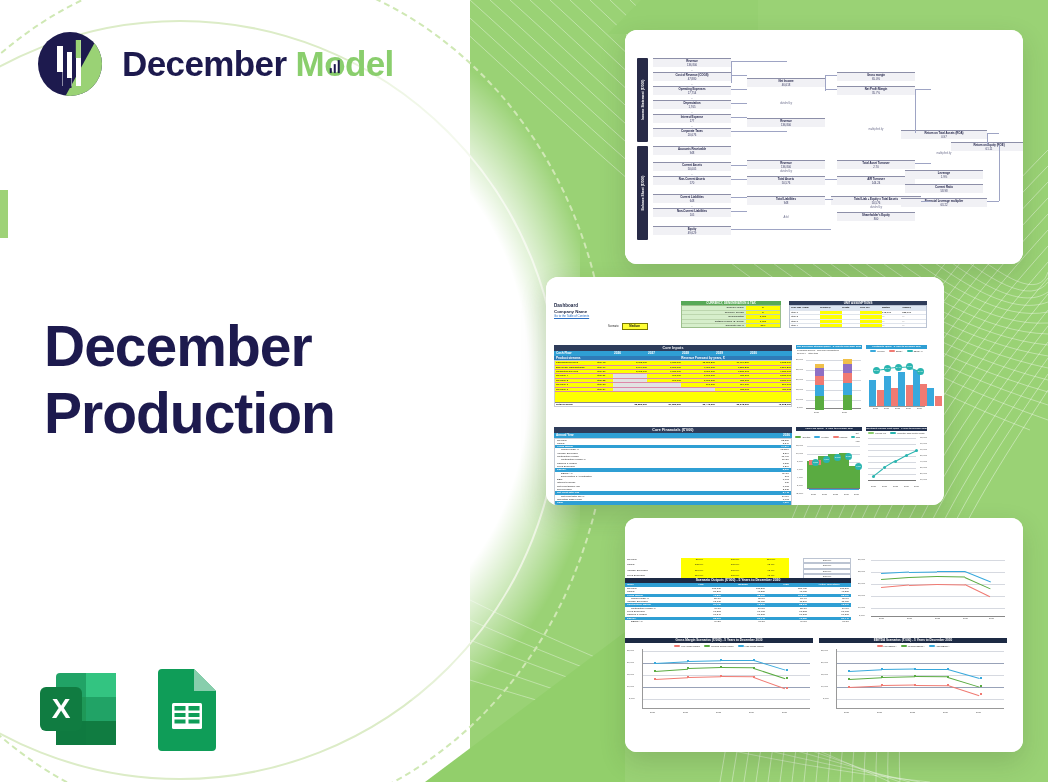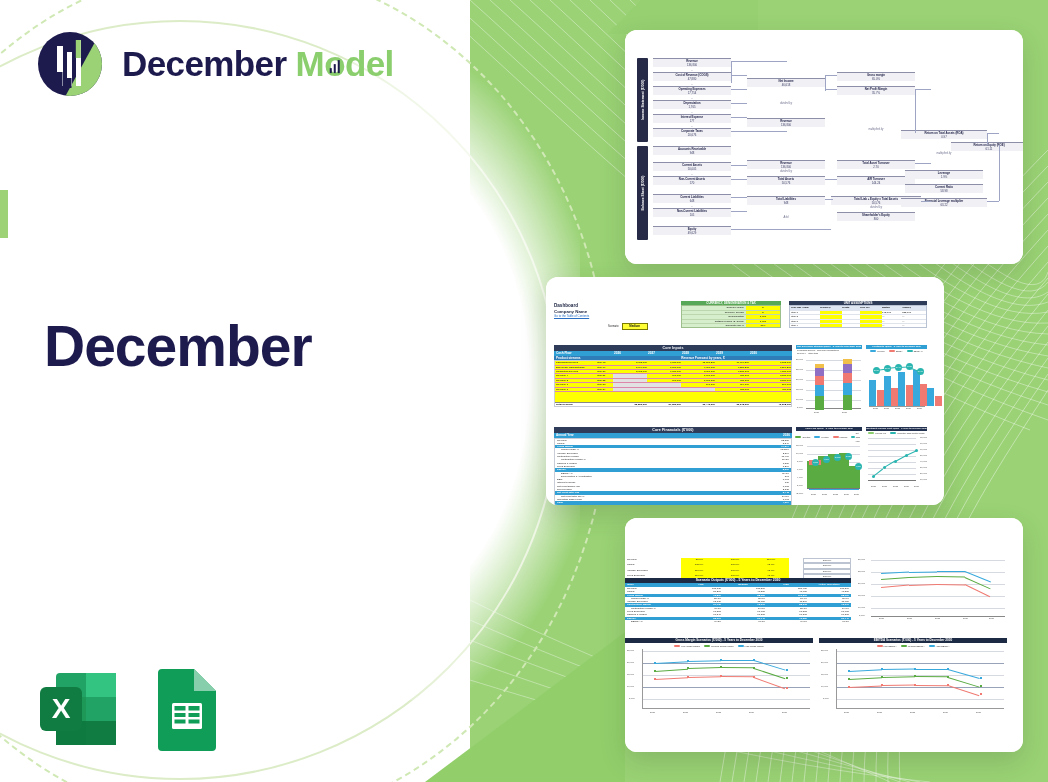--- a/index.html
+++ b/index.html
@@ -257,20 +257,21 @@
         <span class="bt-a">December</span><span>&nbsp;</span><span class="bt-b"><span>M</span><span class="oglyph"><span>o</span><span class="minibars">
                 <i style="height:5px"></i>
                 <i style="height:9px"></i>
                 <i style="height:13px"></i>
               </span></span><span>del</span></span>
       </div>
     </div>
 
     <div class="hero-title">
       <div>December</div>
+      <div>Production</div>
     </div>
 
     <div class="file-icons">
       <div class="xls-icon">
         <svg width="88" height="88" viewBox="0 0 88 88">
           <rect x="22" y="8" width="60" height="72" rx="4" fill="#21a366"></rect>
           <rect x="52" y="8" width="30" height="24" fill="#33c481"></rect>
           <rect x="52" y="32" width="30" height="24" fill="#21a366"></rect>
           <rect x="52" y="56" width="30" height="24" fill="#107c41"></rect>
           <rect x="22" y="32" width="30" height="24" fill="#1d9655" opacity="0.85"></rect>

